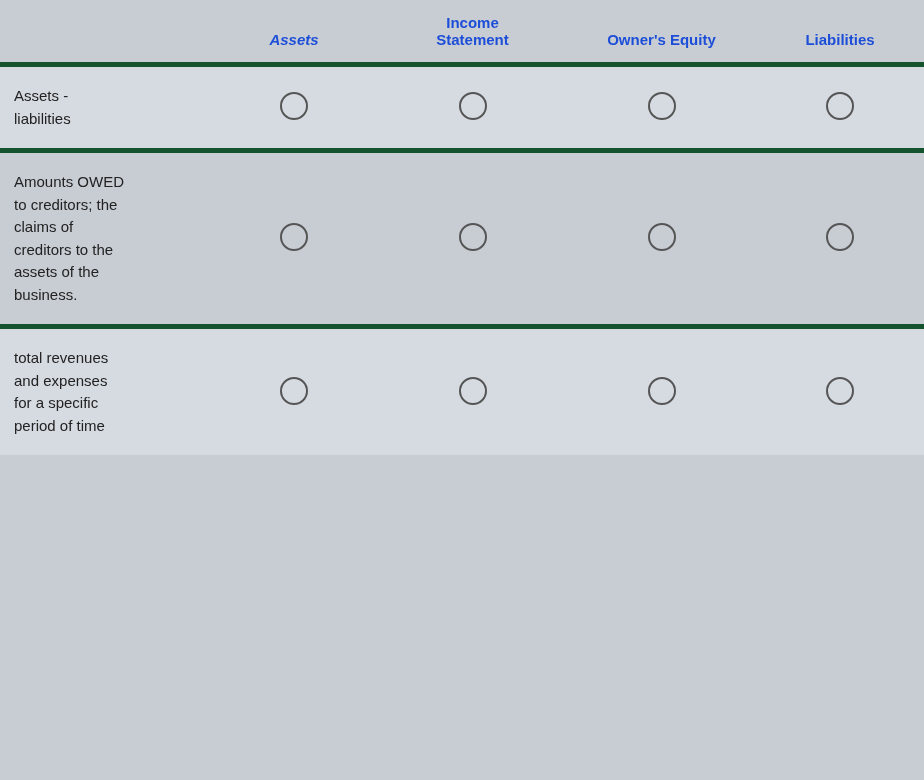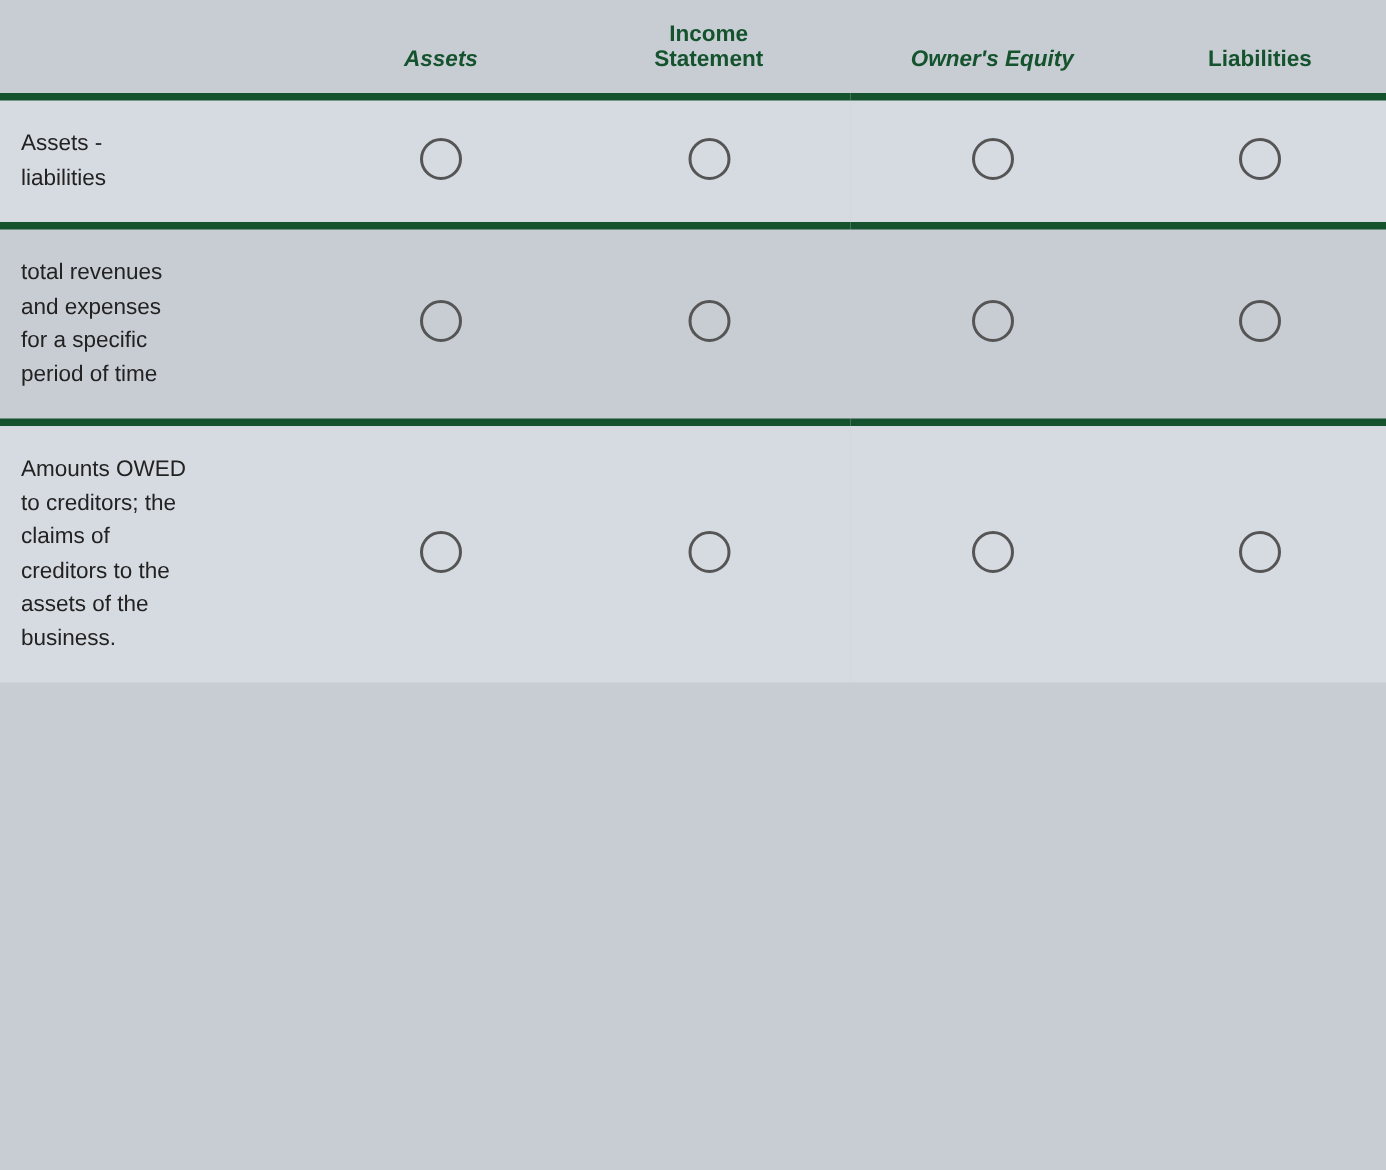--- a/index.html
+++ b/index.html
@@ -26,21 +26,21 @@
 
     .table {
       width: 100%;
       border-collapse: collapse;
     }
 
     .header-row th {
       background-color: #c8cdd4;
       font-weight: 600;
       font-size: 15px;
-      color: #14532d;
+      color: #1d4ed8;
       text-align: center;
       padding: 14px 10px 14px 10px;
       vertical-align: bottom;
     }
 
     .header-row th.label-col {
       text-align: left;
       width: 200px;
     }
 
@@ -74,21 +74,21 @@
       width: 28px;
       height: 28px;
       border-radius: 50%;
       border: 2.5px solid #555;
       background: transparent;
       cursor: pointer;
     }
 
     .col-assets { width: 160px; font-style: italic; }
     .col-income { width: 180px; }
-    .col-equity { width: 180px; font-style: italic; }
+    .col-equity { width: 180px; }
     .col-liabilities { width: 160px; }
   </style>
 </head>
 <body>
 
 <div class="table-container">
   <table class="table">
     <thead>
       <tr class="header-row">
         <th class="label-col"></th>
@@ -108,28 +108,28 @@
     </thead>
     <tbody id="table-body">
     <tr class="data-row">
           <td class="label-col">Assets -<br>liabilities</td>
           <td><span class="radio-circle"></span></td>
           <td><span class="radio-circle"></span></td>
           <td><span class="radio-circle"></span></td>
           <td><span class="radio-circle"></span></td>
         </tr>
         <tr class="data-row">
-          <td class="label-col">total revenues<br>and expenses<br>for a specific<br>period of time</td>
+          <td class="label-col">Amounts OWED<br>to creditors; the<br>claims of<br>creditors to the<br>assets of the<br>business.</td>
           <td><span class="radio-circle"></span></td>
           <td><span class="radio-circle"></span></td>
           <td><span class="radio-circle"></span></td>
           <td><span class="radio-circle"></span></td>
         </tr>
         <tr class="data-row">
-          <td class="label-col">Amounts OWED<br>to creditors; the<br>claims of<br>creditors to the<br>assets of the<br>business.</td>
+          <td class="label-col">total revenues<br>and expenses<br>for a specific<br>period of time</td>
           <td><span class="radio-circle"></span></td>
           <td><span class="radio-circle"></span></td>
           <td><span class="radio-circle"></span></td>
           <td><span class="radio-circle"></span></td>
         </tr>
       </tbody>
   </table>
 </div>
 
 </body></html>

